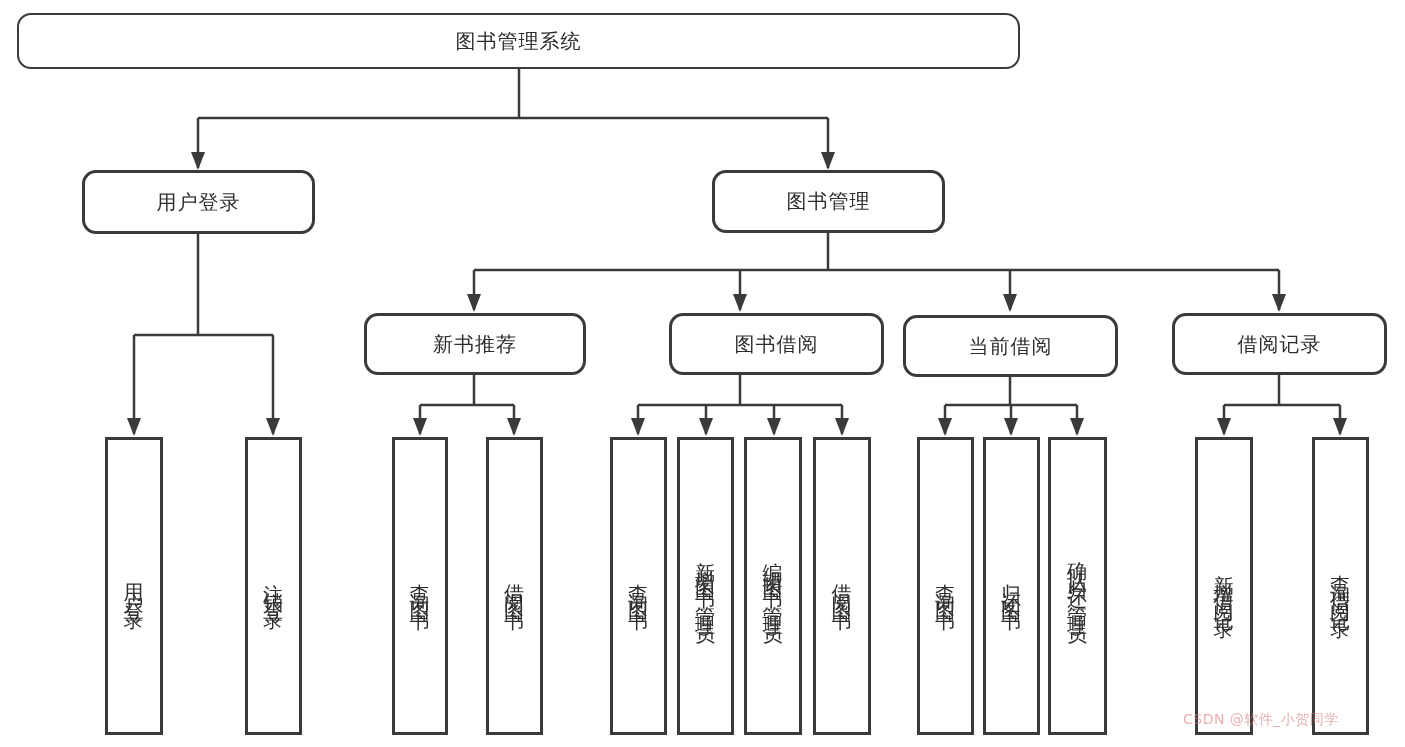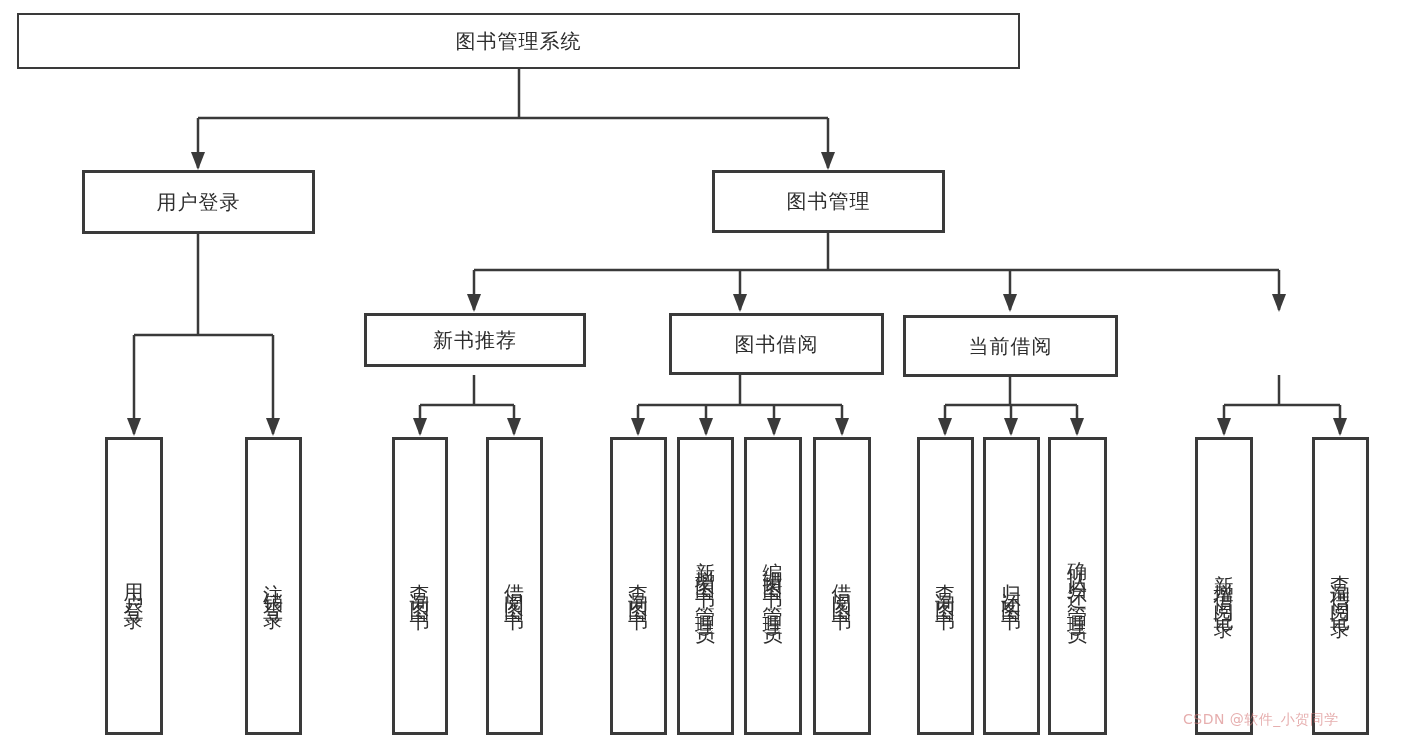--- a/index.html
+++ b/index.html
@@ -17,21 +17,21 @@
     box-sizing: border-box;
     border: 3px solid #3a3a3a;
     background: #ffffff;
     color: #2d2d2d;
     display: flex;
     align-items: center;
     justify-content: center;
     z-index: 2;
   }
   .box.root { border-width: 2px; }
-  .box.h { font-size: 20px; letter-spacing: 1px; white-space: nowrap; }
+  .box.h { font-size: 20px; letter-spacing: 1px; white-space: nowrap; border-radius: 14px; }
   .box.v { }
   .vtext {
     writing-mode: vertical-rl;
     text-orientation: mixed;
     font-size: 20px;
     line-height: 1;
     letter-spacing: 9px;
     white-space: nowrap;
     color: #2d2d2d;
   }
@@ -106,28 +106,31 @@
     <span>图书管理系统</span>
   </div>
 
   <div class="box h" style="left:82px; top:170px; width:233px; height:64px;">
     <span>用户登录</span>
   </div>
   <div class="box h" style="left:712px; top:170px; width:233px; height:63px;justify-content:center;">
     <span>图书管理</span>
   </div>
 
-  <div class="box h" style="left:364px; top:313px; width:222px; height:54px;text-align:center;">
+  <div class="box h" style="left:364px; top:313px; width:222px; height:62px;text-align:center;">
     <span>新书推荐</span>
   </div>
   <div class="box h" style="left:633px; top:313px; width:215px; height:62px;margin-left:36px;">
     <span>图书借阅</span>
   </div>
   <div class="box h" style="left:903px; top:315px; width:215px; height:62px;">
     <span>当前借阅</span>
+  </div>
+  <div class="box h" style="left:1172px; top:313px; width:215px; height:62px;">
+    <span>借阅记录</span>
   </div>
 
   <div class="box v" style="left:105px; top:437px; width:58px; height:298px;">
     <span class="vtext">用户登录</span>
   </div>
   <div class="box v" style="left:245px; top:437px; width:57px; height:298px;">
     <span class="vtext">注销登录</span>
   </div>
 
   <div class="box v" style="left:392px; top:437px; width:56px; height:298px;">

